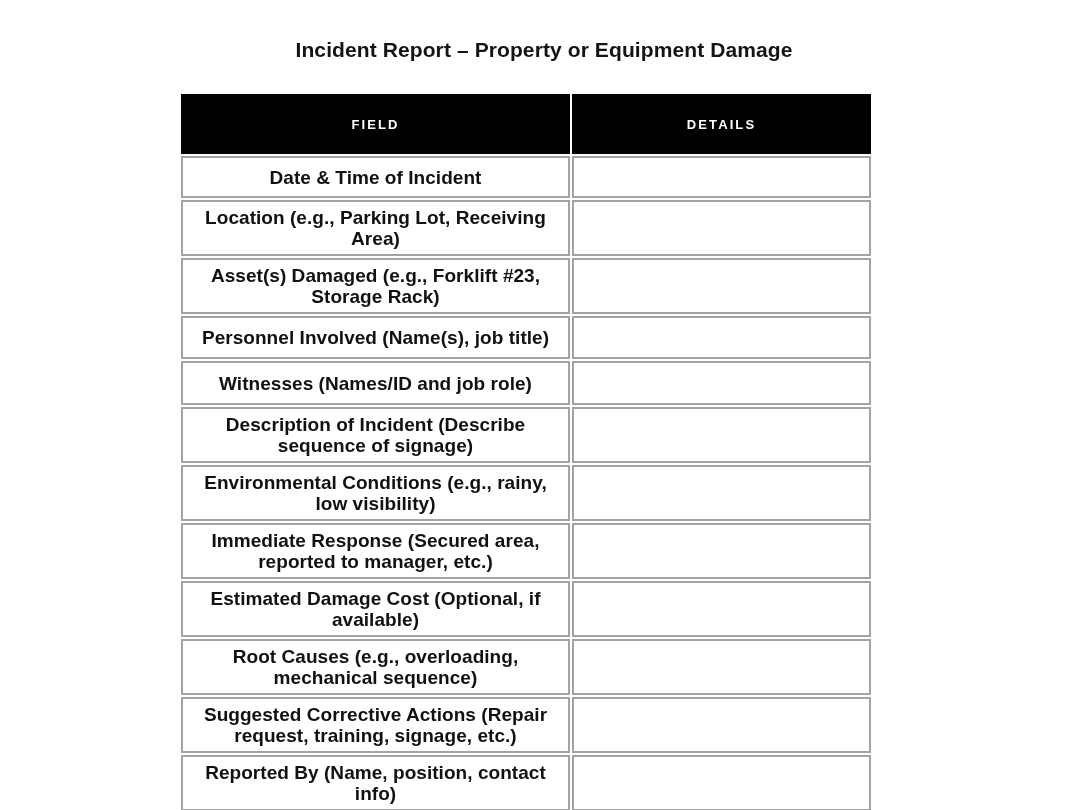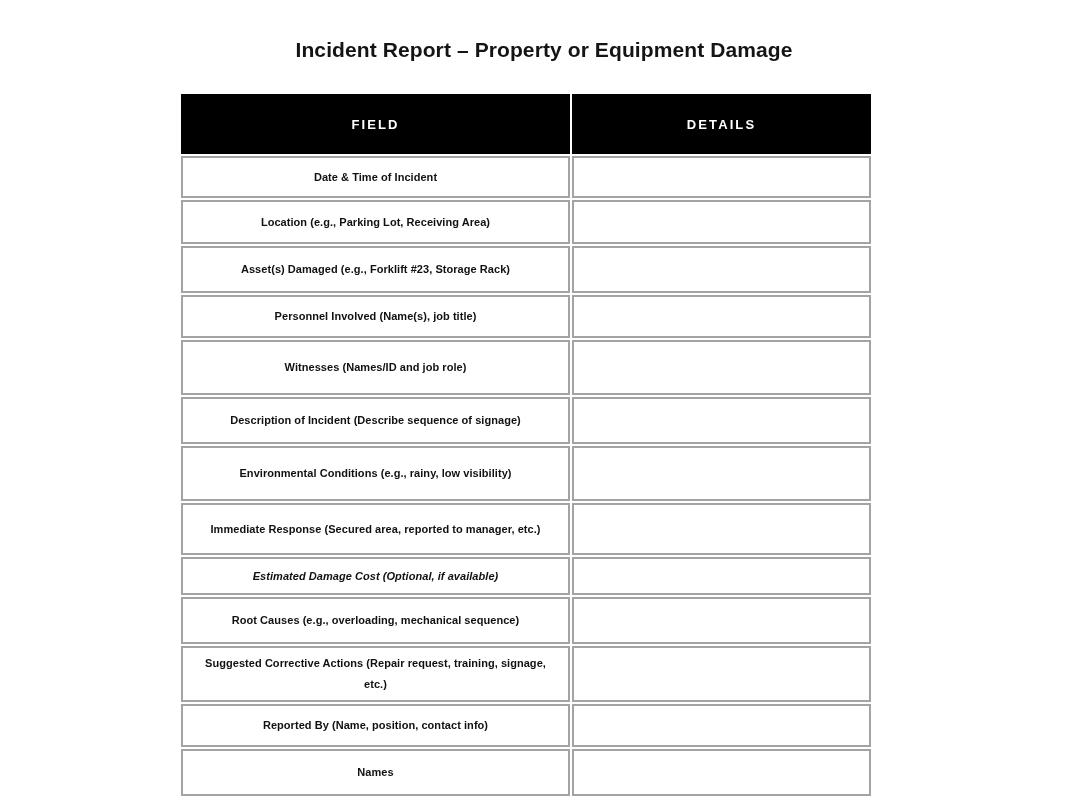--- a/index.html
+++ b/index.html
@@ -68,42 +68,42 @@
 
   table.report-table tbody td {
     border: 2px solid #a3a3a3;
     background: #ffffff;
     box-sizing: border-box;
     vertical-align: middle;
   }
 
   table.report-table tbody td.field-cell {
     text-align: center;
-    font-size: 11px;
+    font-size: 19px;
     font-weight: bold;
     color: #111111;
     line-height: 21px;
     padding: 5px 11px;
     letter-spacing: 0.05px;
     margin-left: 24px;
   }
 
   table.report-table tbody td.details-cell {
     padding: 0;
   }
 
   tr.row-1 td { height: 42px; }
   tr.row-2 td { height: 44px; }
   tr.row-3 td { height: 47px; }
   tr.row-4 td { height: 43px; }
-  tr.row-5 td { height: 55px; }
+  tr.row-5 td { height: 44px; }
   tr.row-6 td { height: 47px; }
   tr.row-7 td { height: 55px; }
   tr.row-8 td { height: 52px; }
-  tr.row-9 td { height: 38px; font-style: italic; }
+  tr.row-9 td { height: 38px; }
   tr.row-10 td { height: 47px; }
   tr.row-11 td { height: 52px; }
   tr.row-12 td { height: 43px; }
   tr.row-13 td { height: 47px; }
 </style>
 </head>
 <body>
 
 <div class="page">
 

